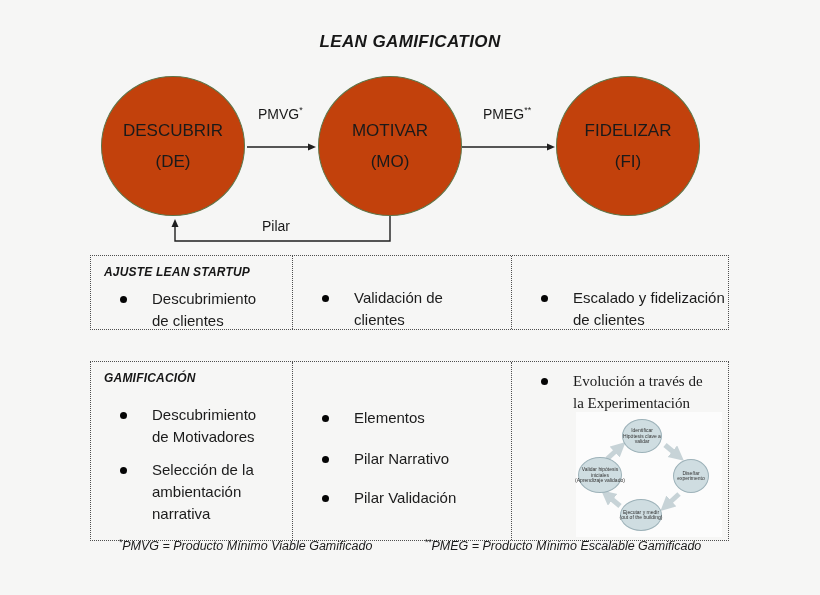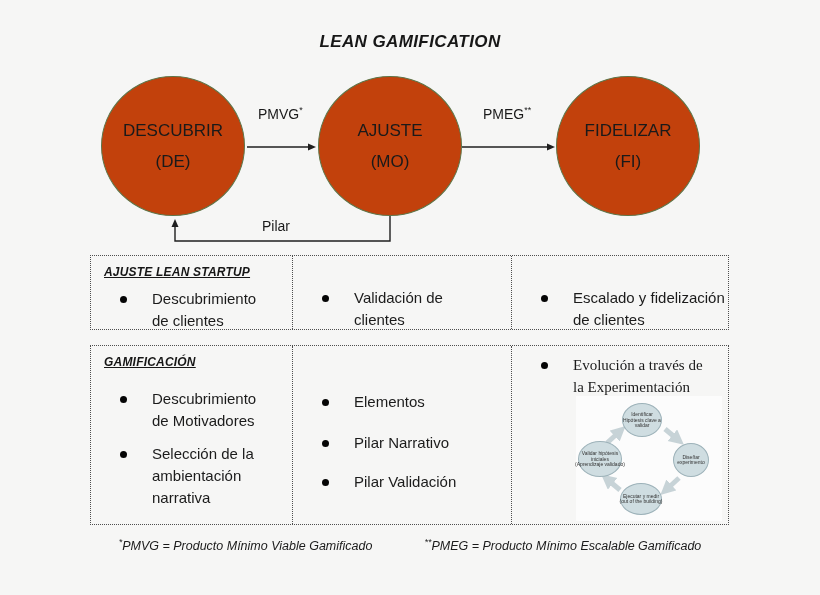--- a/index.html
+++ b/index.html
@@ -26,28 +26,28 @@
   .arrow-label sup{font-size:9px;}
   .lbl-pmvg{left:258px;top:105px}
   .lbl-pmeg{left:483px;top:105px}
   .pivot-label{position:absolute;left:262px;top:218px;font-size:14px;color:#1a1a1a;}
   
   .dtable{
     position:absolute;left:90px;width:639px;border:1px dotted #4e4e4e;
     box-sizing:border-box;display:flex;background:transparent;
   }
   .t1{top:255px;height:75px}
-  .t2{top:345px;height:180px}
+  .t2{top:361px;height:180px}
   .col{box-sizing:border-box;position:relative;}
   .colA{width:202px;border-right:1px dotted #4e4e4e;}
   .colB{width:219px;border-right:1px dotted #4e4e4e;}
   .colC{width:216px;}
   .table-header{
     font-size:12px;font-weight:bold;font-style:italic;
-    padding:9px 0 0 13px;color:#161616;letter-spacing:.2px;text-decoration:underline;
+    padding:9px 0 0 13px;color:#161616;letter-spacing:.2px;
   }
   .bullet-item{display:flex;padding-left:29px;}
   .bullet{
     width:7px;height:7px;border-radius:50%;background:#050505;
     flex:none;margin-top:8px;margin-right:25px;
   }
   .bullet-text{font-size:15px;line-height:22px;white-space:pre-line;color:#1b1b1b;}
   
   .mini{position:absolute;left:486px;top:50px;width:146px;height:125px;background:#fcfcfc;}
   .mini svg{position:absolute;left:0;top:0;}
@@ -91,21 +91,21 @@
     <line x1="247" y1="147" x2="309" y2="147" stroke="#1f1f1f" stroke-width="1.4" marker-end="url(#ah)"></line>
     <line x1="462" y1="147" x2="548" y2="147" stroke="#1f1f1f" stroke-width="1.4" marker-end="url(#ah)"></line>
     <path d="M390,216 L390,241 L175,241 L175,226" fill="none" stroke="#1f1f1f" stroke-width="1.4" marker-end="url(#ah)"></path>
   </svg>
 
   <div class="node node-de">
     <span>DESCUBRIR
 (DE)</span>
   </div>
   <div class="node node-mo">
-    <span>AJUSTE
+    <span>MOTIVAR
 (MO)</span>
   </div>
   <div class="node node-fi">
     <span>FIDELIZAR
 (FI)</span>
   </div>
 
   <div class="arrow-label lbl-pmvg"><span>PMVG</span><sup>*</sup></div>
   <div class="arrow-label lbl-pmeg"><span>PMEG</span><sup>**</sup></div>
   <div class="pivot-label">Pilar</div>

